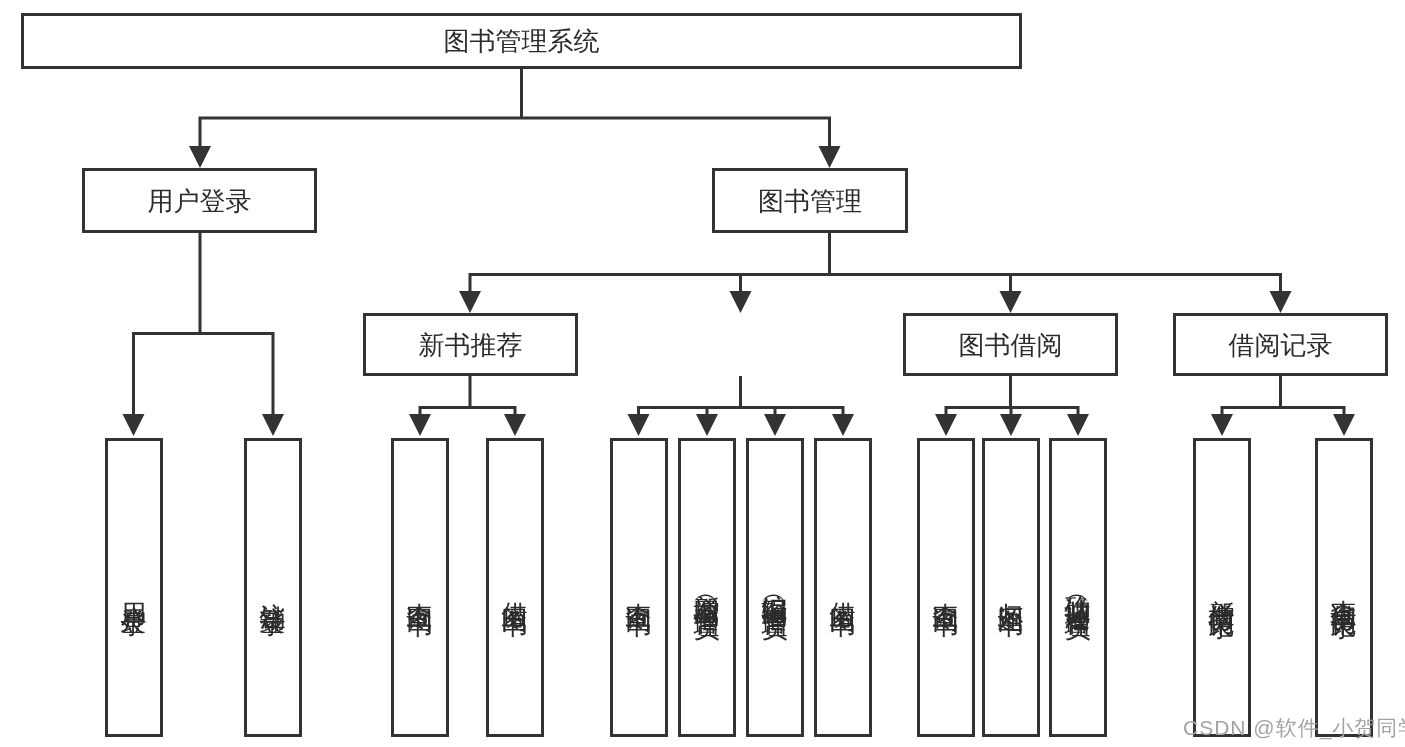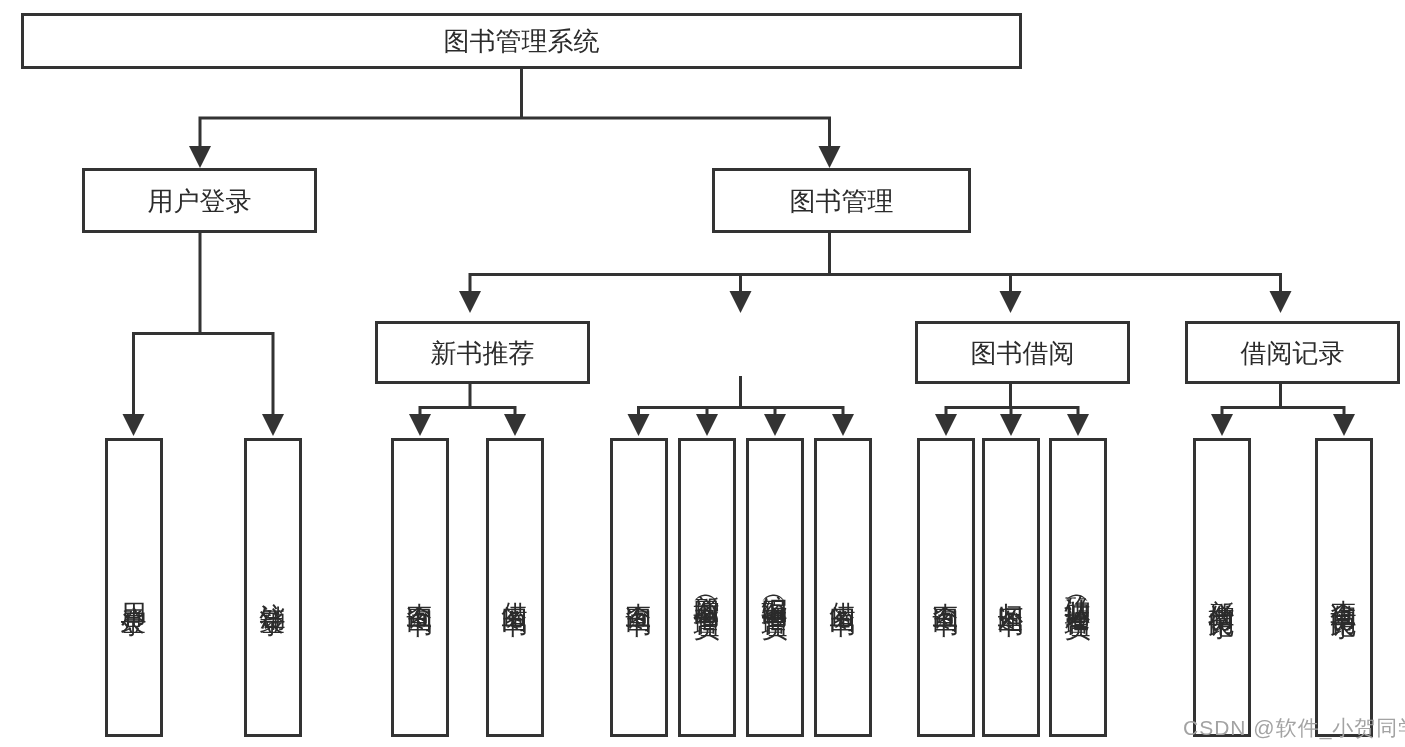--- a/index.html
+++ b/index.html
@@ -31,21 +31,21 @@
     white-space:nowrap;
   }
   .vbox{
     writing-mode:vertical-rl;
     text-orientation:mixed;
     letter-spacing:3px;
     top:438px;
     width:58px;
     height:299px;
   }
-  .lvl3{top:321px;width:215px;height:63px;margin-left:12px;}
+  .lvl3{top:313px;width:215px;height:63px;}
   .watermark{
     position:absolute;
     left:1183px;top:714px;
     font-size:21px;
     color:var(--watermark);
     letter-spacing:1px;
     white-space:nowrap;
   }
 </style>
 </head>
@@ -70,21 +70,21 @@
       <path d="M409 414 H431 L420 436 Z M504 414 H526 L515 436 Z"></path>
       <path d="M627.5 414 H649.5 L638.5 436 Z M696 414 H718 L707 436 Z M764 414 H786 L775 436 Z M832 414 H854 L843 436 Z"></path>
       <path d="M935 414 H957 L946 436 Z M1000 414 H1022 L1011 436 Z M1067 414 H1089 L1078 436 Z"></path>
       <path d="M1211 414 H1233 L1222 436 Z M1333 414 H1355 L1344 436 Z"></path>
     </g>
   </svg>
 
   <div class="box" style="left:21px;top:13px;width:1001px;height:56px">图书管理系统</div>
 
   <div class="box" style="left:82px;top:168px;width:235px;height:65px">用户登录</div>
-  <div class="box" style="left:712px;top:168px;width:259px;height:65px">图书管理</div>
+  <div class="box" style="left:712px;top:168px;width:196px;height:65px">图书管理</div>
 
   <div class="box lvl3" style="left:363px">新书推荐</div>
   <div class="box lvl3" style="left:903px">图书借阅</div>
   <div class="box lvl3" style="left:1173px">借阅记录</div>
 
   <div class="box vbox" style="left:105px">用户登录</div>
   <div class="box vbox" style="left:244px">注销登录</div>
 
   <div class="box vbox" style="left:391px">查询图书</div>
   <div class="box vbox" style="left:486px">借阅图书</div>

